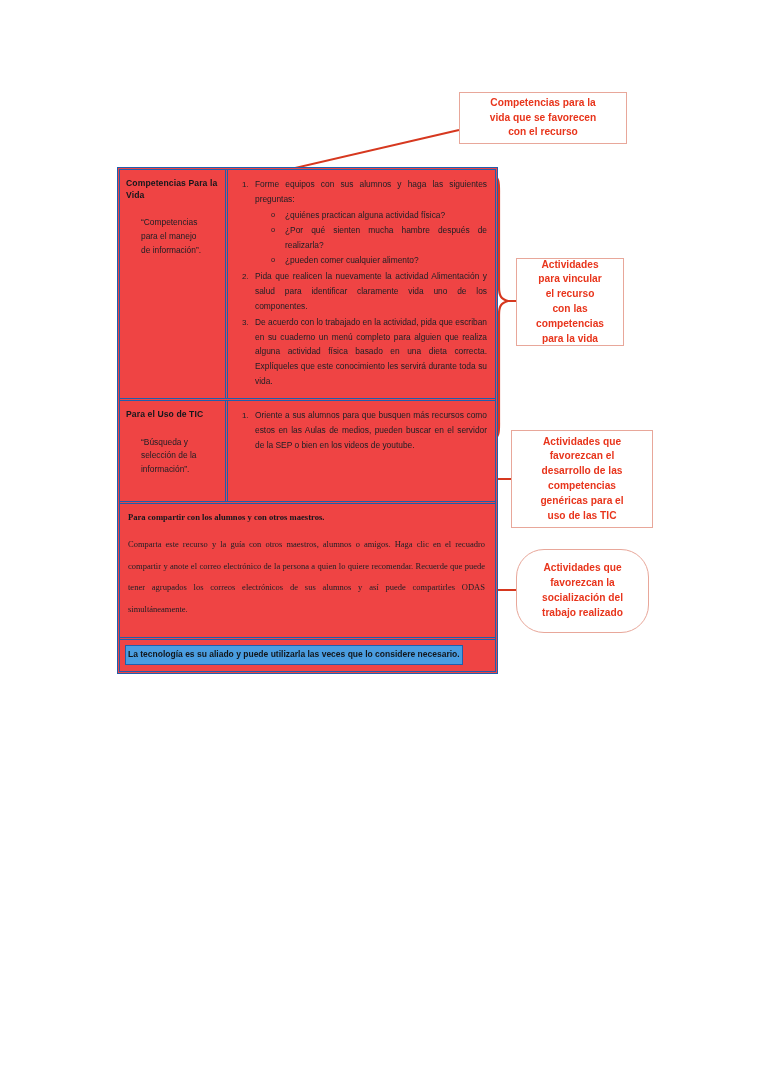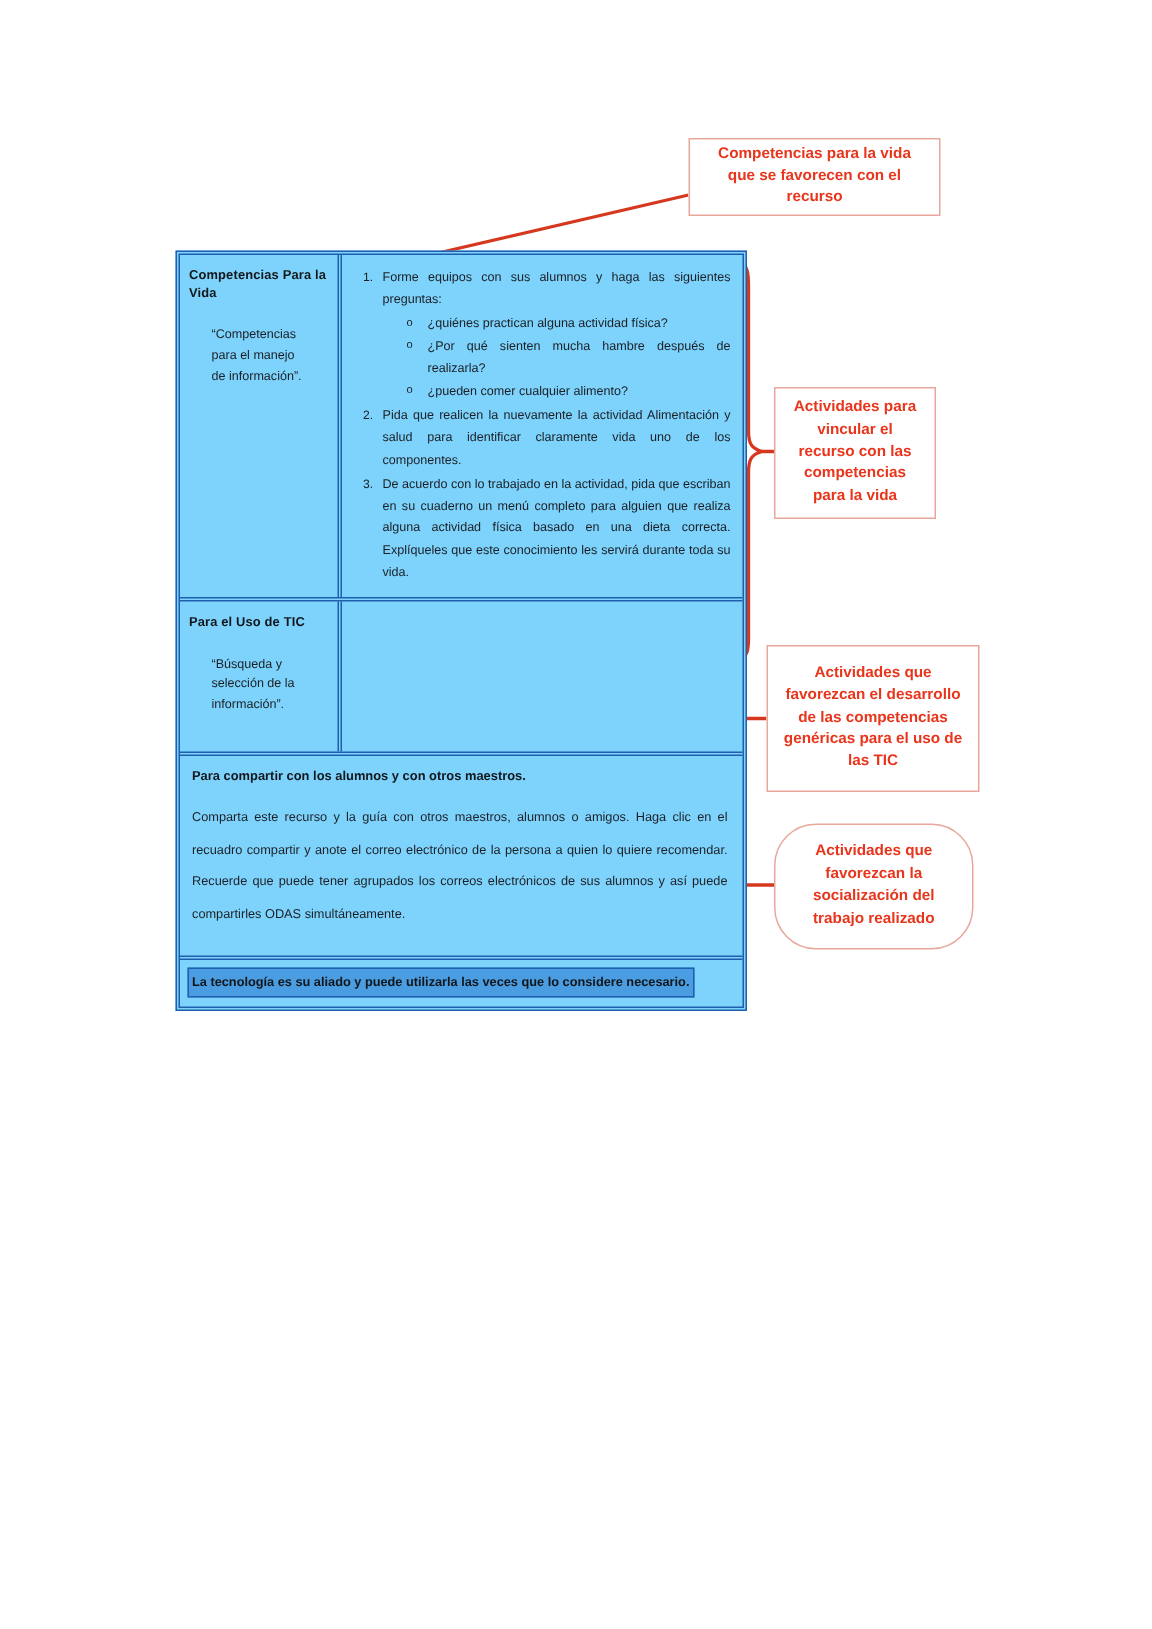--- a/index.html
+++ b/index.html
@@ -23,21 +23,21 @@
   }
 
   
   .doc-table {
     position: absolute;
     left: 117px;
     top: 167px;
     width: 381px;
     border: 3px double #1f5fad;
     box-sizing: border-box;
-    background: #7dd3fc;
+    background: #ef4444;
   }
 
   .trow {
     display: flex;
     border-bottom: 3px double #1f5fad;
   }
   .trow:last-child { border-bottom: none; }
 
   .cell-label {
     width: 108px;
@@ -104,20 +104,21 @@
     left: 0;
     top: 0;
     font-size: 7.4px;
     color: #1b1f25;
   }
 
   
   .share-cell {
     padding: 7px 10px 16px 8px;
     box-sizing: border-box;
+    font-family: Liberation Serif, serif;
   }
   .share-head {
     font-weight: bold;
     font-size: 8.6px;
     color: #13171c;
     line-height: 1.6;
     margin: 0 0 9px 0;
   }
   .share-body {
     font-size: 8.5px;
@@ -150,21 +151,21 @@
     border: 1.2px solid #e8a79a;
     background: #ffffff;
     color: #e8351c;
     font-weight: bold;
     font-size: 10.2px;
     line-height: 1.45;
     text-align: center;
     display: flex;
     align-items: center;
     justify-content: center;
-    padding: 4px 9px;
+    padding: 4px 21px;
   }
   #callout-1 { left: 459px; top: 92px;  width: 168px; height: 52px; }
   #callout-2 { left: 516px; top: 258px; width: 108px; height: 88px; }
   #callout-3 { left: 511px; top: 430px; width: 142px; height: 98px; }
   #callout-4 { left: 516px; top: 549px; width: 133px; height: 84px; border-radius: 28px; }
 
   .svg-layer {
     position: absolute;
     left: 0; top: 0;
     width: 768px;
@@ -229,20 +230,25 @@
           <li>De acuerdo con lo trabajado en la actividad, pida que escriban en su cuaderno un menú completo para alguien que realiza alguna actividad física basado en una dieta correcta.  Explíqueles que este conocimiento les servirá durante toda su vida.</li>
         </ol>
       </div>
     </div>
 
     <div class="trow">
       <div class="cell-label">
         <div class="lbl-title">Para el Uso de TIC</div>
         <div class="lbl-quote">“Búsqueda y selección de la información”.</div>
       </div>
+      <div class="cell-body">
+        <ol class="numlist">
+          <li>Oriente a sus alumnos para que busquen más recursos como estos en las Aulas de medios, pueden buscar en el servidor de la SEP o bien en los videos de youtube.</li>
+        </ol>
+      </div>
     </div>
 
     <div class="trow">
       <div class="share-cell">
         <div class="share-head">Para compartir con los alumnos y con otros maestros.</div>
         <p class="share-body">Comparta este recurso y la guía con otros maestros, alumnos o amigos. Haga clic en el recuadro compartir y anote el correo electrónico de la persona a quien lo quiere recomendar. Recuerde que puede tener agrupados los correos electrónicos de sus alumnos y así puede compartirles ODAS simultáneamente.</p>
       </div>
     </div>
 
     <div class="trow banner-row">

